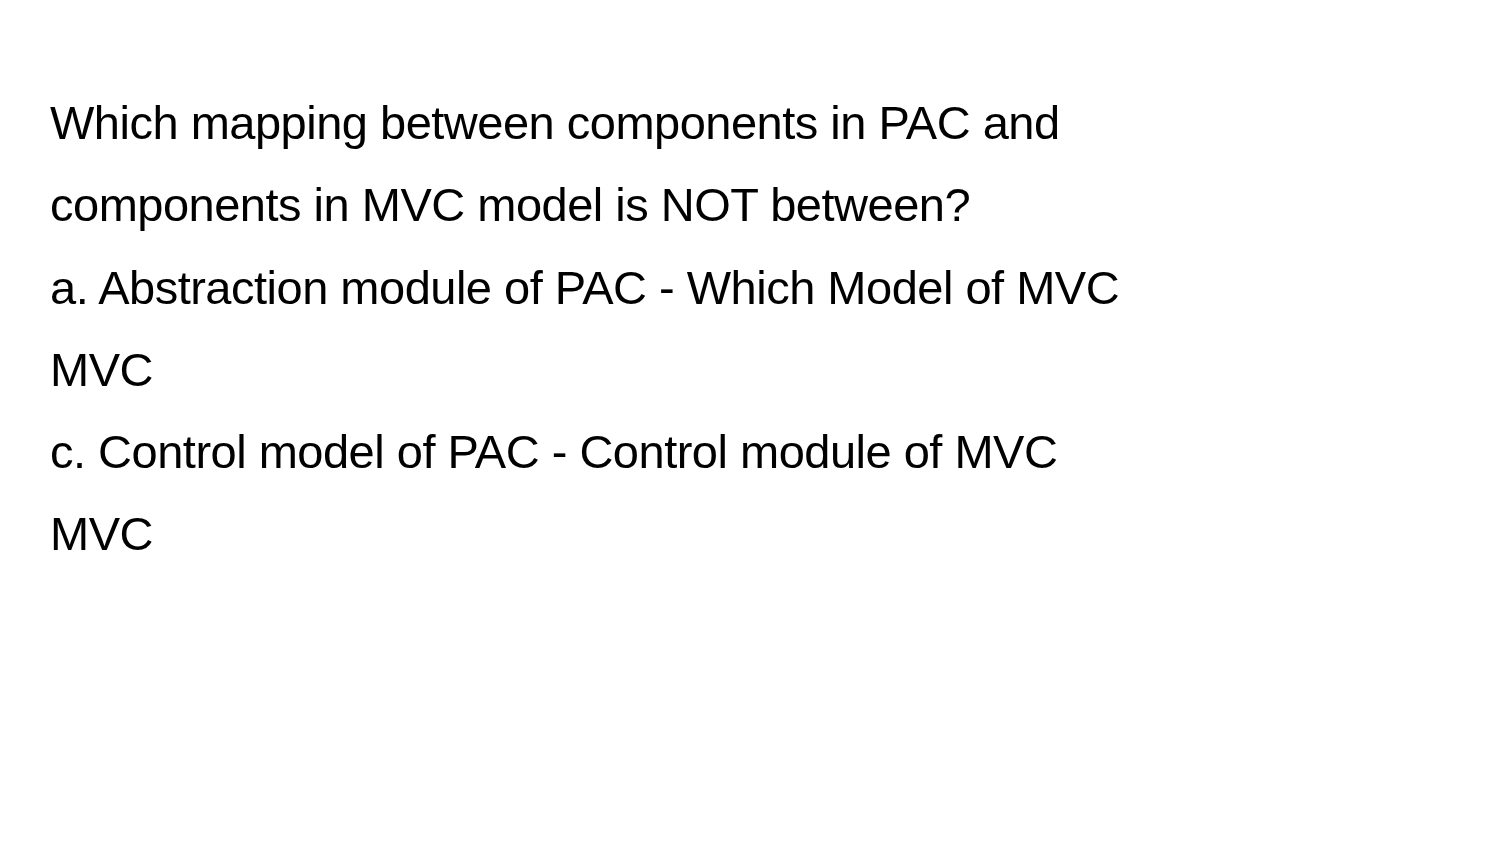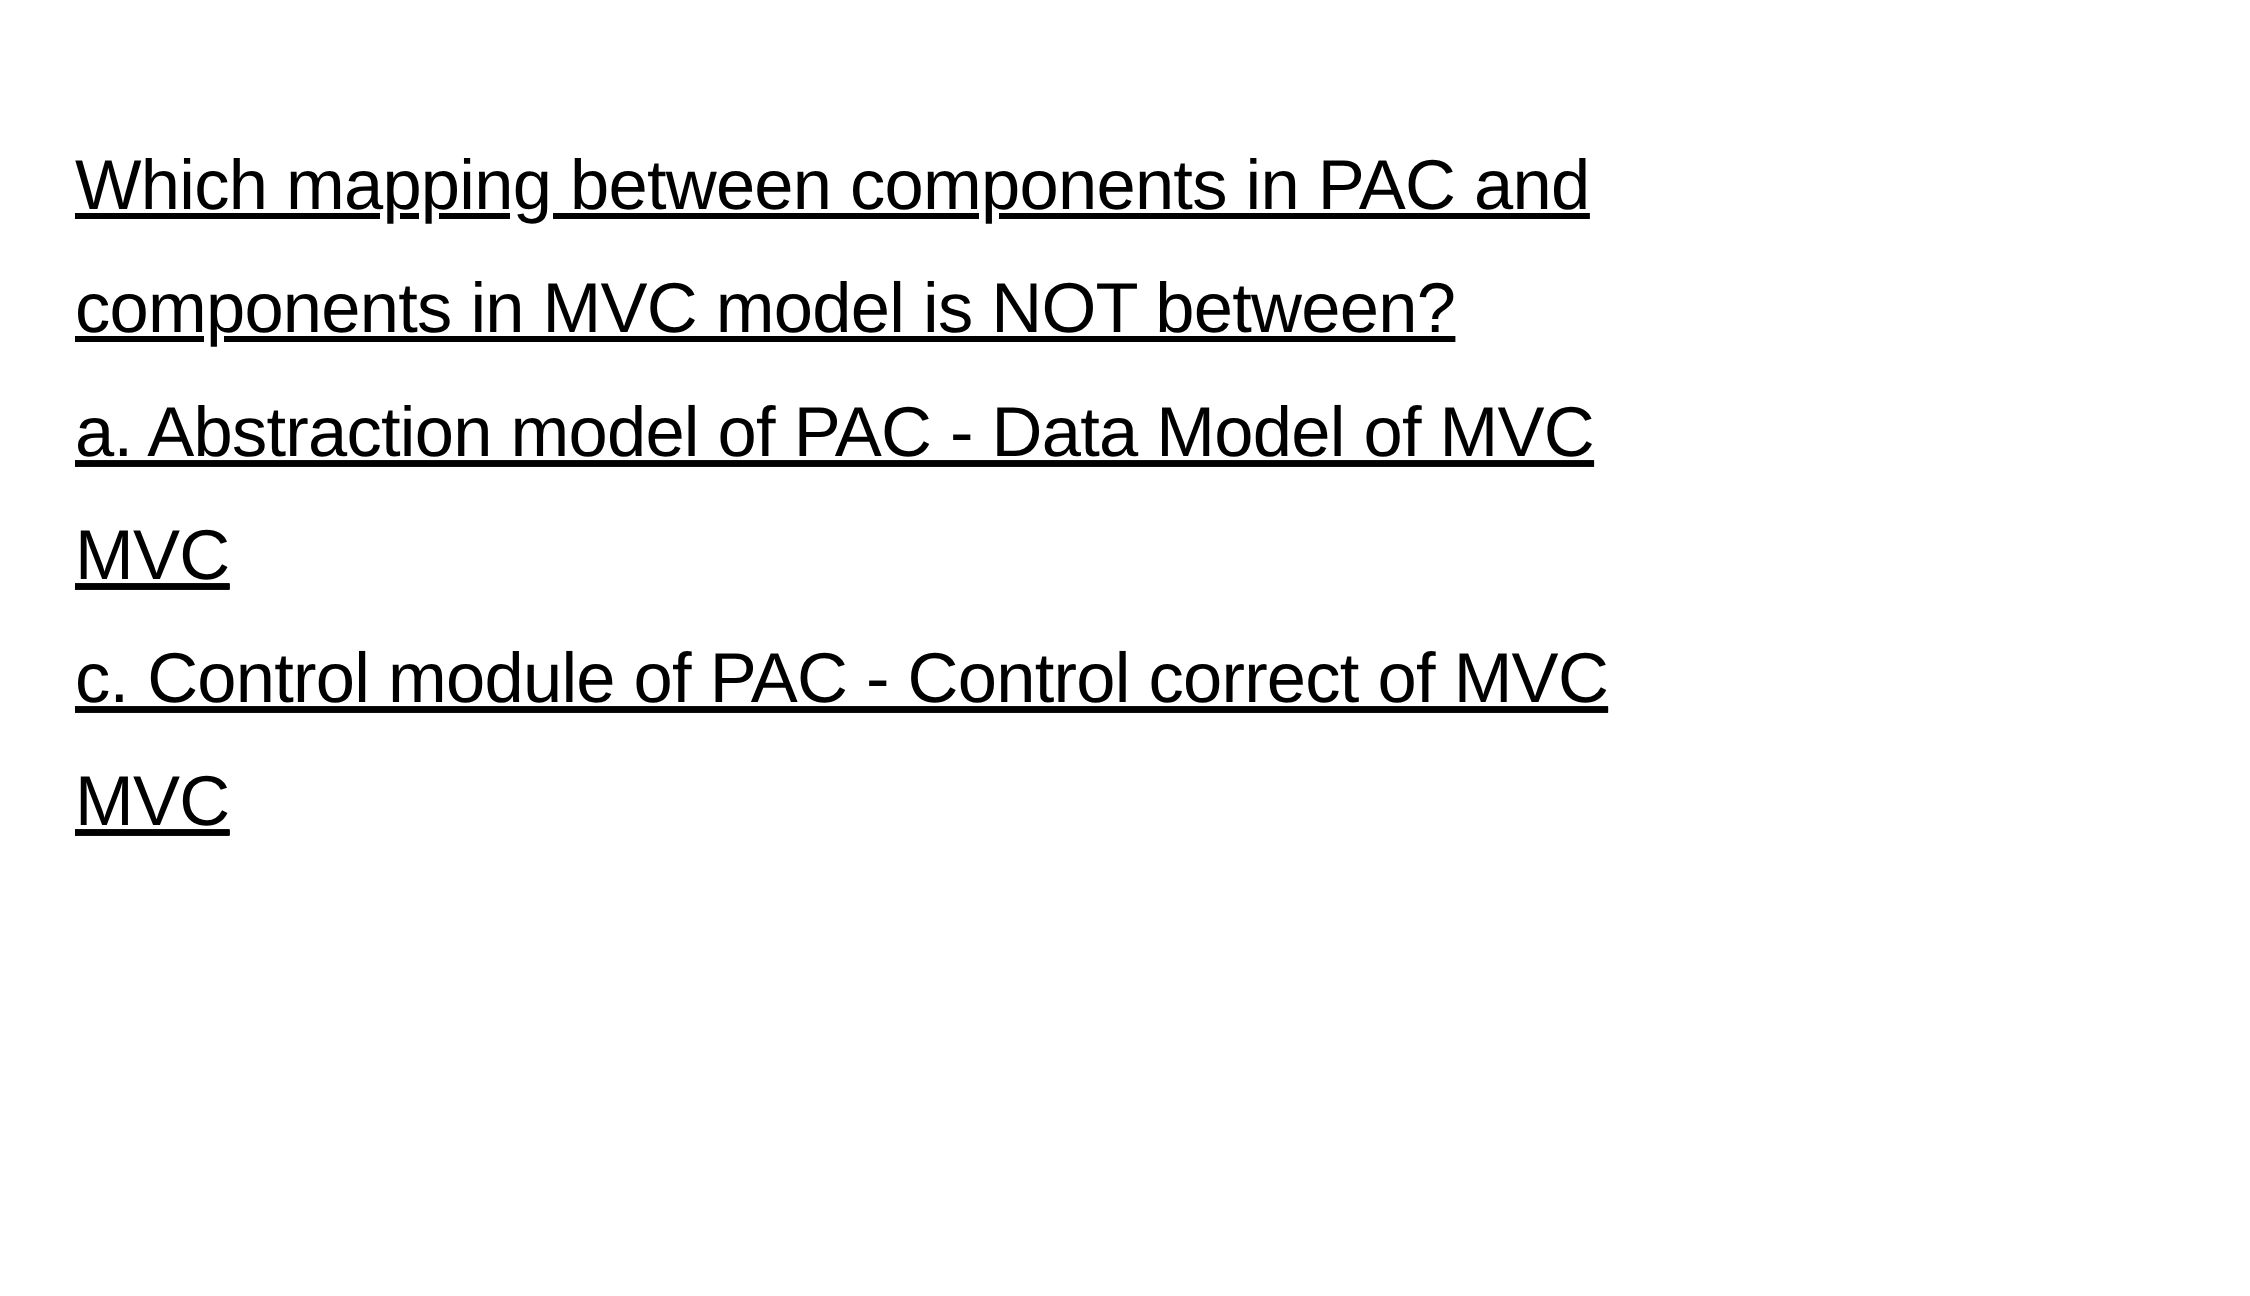--- a/index.html
+++ b/index.html
@@ -1,19 +1,18 @@
 <!DOCTYPE html>
 <html><head>
 <meta charset="utf-8">
 <style>
   * {
     margin: 0;
     padding: 0;
     box-sizing: border-box;
-    text-decoration: underline;
   }
   html, body {
     width: 1500px;
     height: 864px;
     background: #ffffff;
     font-family: Arial, Helvetica, sans-serif;
     color: #000000;
   }
   .content {
     padding: 82px 50px 50px 50px;
@@ -24,17 +23,17 @@
     letter-spacing: -0.5px;
     font-weight: 400;
   }
 </style>
 </head>
 <body>
 
 <div class="content">
   <div class="line">Which mapping between components in PAC and</div>
   <div class="line">components in MVC model is NOT between?</div>
-  <div class="line">a. Abstraction model of PAC - Data Model of MVC</div>
+  <div class="line">a. Abstraction module of PAC - Which Model of MVC</div>
   <div class="line">MVC</div>
-  <div class="line">c. Control module of PAC - Control correct of MVC</div>
+  <div class="line">c. Control model of PAC - Control module of MVC</div>
   <div class="line">MVC</div>
 </div>
 
 </body></html>

